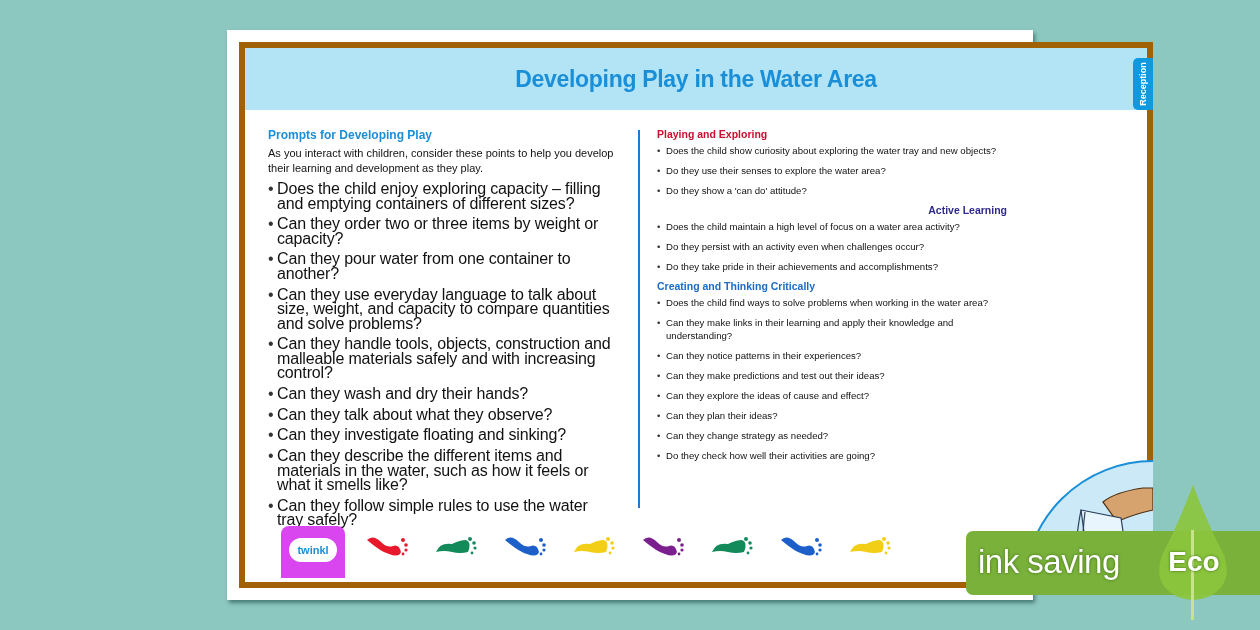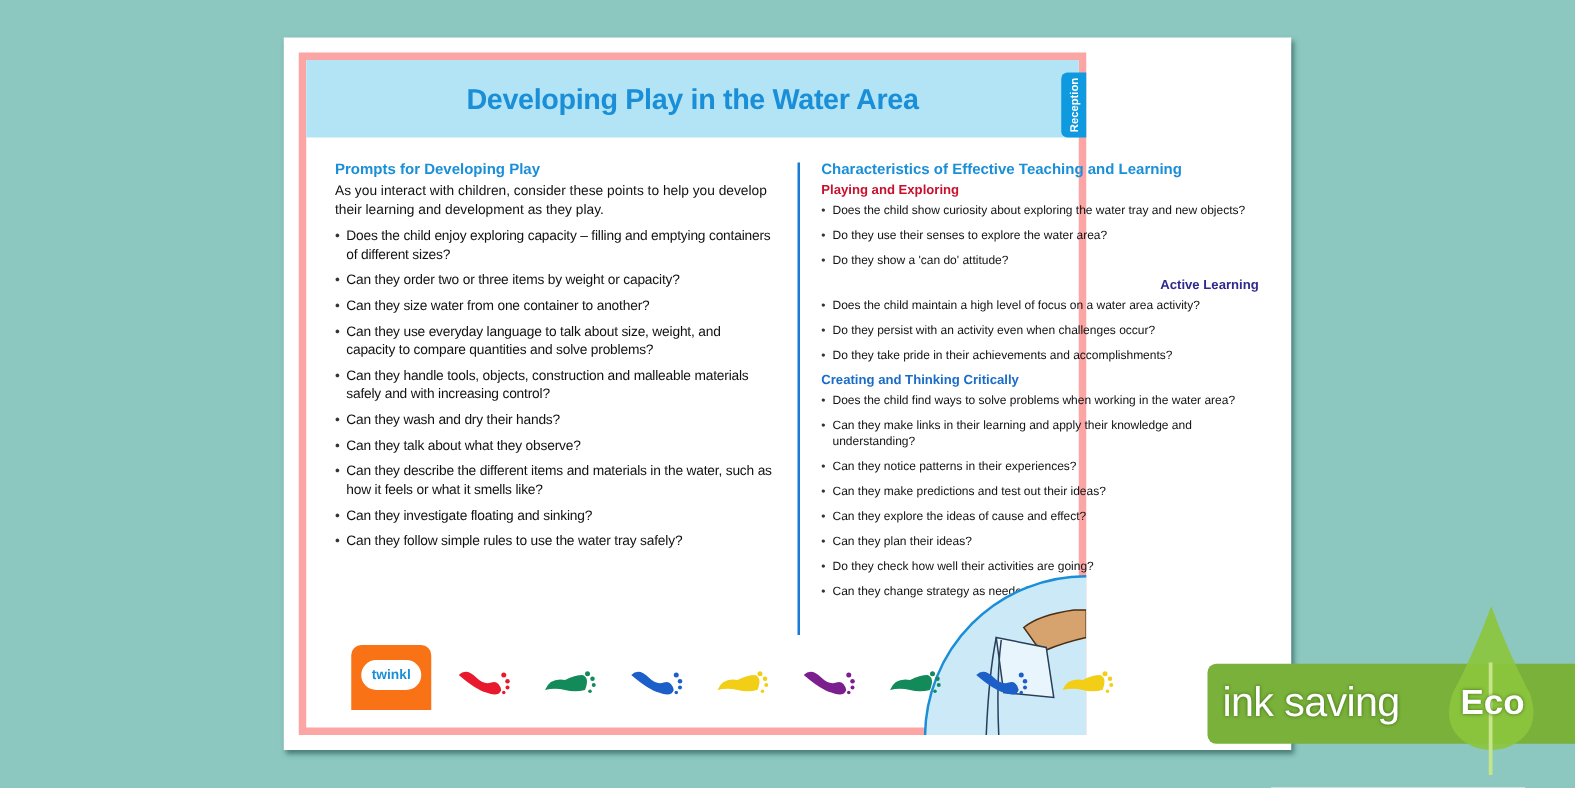--- a/index.html
+++ b/index.html
@@ -8,22 +8,22 @@
       background: #8cc8c0;
       font-family: "Liberation Sans", sans-serif;
       position: relative;
     }
     .sheet {
       position: absolute; left: 227px; top: 30px; width: 806px; height: 570px;
       background: #ffffff;
       box-shadow: 2px 3px 4px rgba(20,60,60,0.55);
     }
     .frame {
-      position: absolute; left: 12px; top: 12px; width: 630px; height: 546px;
-      border: 6px solid #fca5a5;
+      position: absolute; left: 12px; top: 12px; width: 914px; height: 546px;
+      border: 6px solid #a16207;
       background: #ffffff;
     }
     .header {
       position: absolute; left: 0; top: 0; width: 100%; height: 62px;
       background: #b2e4f6;
     }
     .title {
       position: absolute; left: 0; top: 0; width: 100%; height: 62px;
       text-align: center; line-height: 62px;
       font-size: 23px; font-weight: bold; color: #1a8fd8;
@@ -41,36 +41,36 @@
     .col-left { position: absolute; left: 23px; top: 80px; width: 350px; }
     .col-right { position: absolute; left: 412px; top: 80px; width: 350px; }
     .divider {
       position: absolute; left: 393px; top: 82px; width: 2px; height: 378px;
       background: #1a7ad8;
     }
     .sec-title { font-size: 12px; font-weight: bold; color: #1a8fd8; margin-bottom: 4px; }
     .intro { font-size: 11px; color: #111; line-height: 15px; margin-bottom: 6px; }
     ul { list-style: none; }
     .col-left li {
-      font-size: 11px; color: #111; line-height: 14.5px;
+      font-size: 16px; color: #111; line-height: 14.5px;
       padding-left: 9px; position: relative; margin-bottom: 6.2px; letter-spacing: -0.15px;
     }
     .col-right li {
       font-size: 9.6px; color: #111; line-height: 13px;
       padding-left: 9px; position: relative; margin-bottom: 7px;
     }
     li::before { content: "•"; position: absolute; left: 0; top: 0; color: #333; }
     .sub-title { font-size: 10.5px; font-weight: bold; margin: 6px 0 4px 0; }
     .sub-title.first { margin-top: 0; }
     .pink { color: #c8102e; }
     .indigo { color: #302a8c; text-align: right; }
     .blue { color: #1a6cc8; }
     .logo {
-      position: absolute; left: 36px; top: 468px; width: 64px; height: 52px;
-      background: #f97316; border-radius: 8px 8px 0 0;
+      position: absolute; left: 36px; top: 478px; width: 64px; height: 52px;
+      background: #d946ef; border-radius: 8px 8px 0 0;
     }
     .cloud {
       position: absolute; left: 8px; top: 12px; width: 48px; height: 24px;
       background: #fff; border-radius: 14px;
       text-align: center; line-height: 24px;
       font-size: 11px; font-weight: bold; color: #1a8fd8;
     }
     .feet { position: absolute; left: 120px; top: 486px; width: 520px; height: 30px; display: flex; gap: 25px; }
     .foot { width: 44px; height: 22px; position: relative; }
     .foot svg { width: 44px; height: 22px; }
@@ -112,57 +112,56 @@
     <div class="tab">
       <span>Reception</span>
     </div>
 
     <div class="col-left">
       <div class="sec-title">Prompts for Developing Play</div>
       <div class="intro">As you interact with children, consider these points to help you develop their learning and development as they play.</div>
       <ul>
         <li>Does the child enjoy exploring capacity – filling and emptying containers of different sizes?</li>
         <li>Can they order two or three items by weight or capacity?</li>
-        <li>Can they size water from one container to another?</li>
+        <li>Can they pour water from one container to another?</li>
         <li>Can they use everyday language to talk about size, weight, and capacity to compare quantities and solve problems?</li>
         <li>Can they handle tools, objects, construction and malleable materials safely and with increasing control?</li>
         <li>Can they wash and dry their hands?</li>
         <li>Can they talk about what they observe?</li>
+        <li>Can they investigate floating and sinking?</li>
         <li>Can they describe the different items and materials in the water, such as how it feels or what it smells like?</li>
-        <li>Can they investigate floating and sinking?</li>
         <li>Can they follow simple rules to use the water tray safely?</li>
       </ul>
     </div>
 
     <div class="divider"></div>
 
     <div class="col-right">
-      <div class="sec-title">Characteristics of Effective Teaching and Learning</div>
       <div class="sub-title first pink">Playing and Exploring</div>
       <ul>
         <li>Does the child show curiosity about exploring the water tray and new objects?</li>
         <li>Do they use their senses to explore the water area?</li>
         <li>Do they show a 'can do' attitude?</li>
       </ul>
       <div class="sub-title indigo">Active Learning</div>
       <ul>
         <li>Does the child maintain a high level of focus on a water area activity?</li>
         <li>Do they persist with an activity even when challenges occur?</li>
         <li>Do they take pride in their achievements and accomplishments?</li>
       </ul>
       <div class="sub-title blue">Creating and Thinking Critically</div>
       <ul>
         <li>Does the child find ways to solve problems when working in the water area?</li>
         <li>Can they make links in their learning and apply their knowledge and understanding?</li>
         <li>Can they notice patterns in their experiences?</li>
         <li>Can they make predictions and test out their ideas?</li>
         <li>Can they explore the ideas of cause and effect?</li>
         <li>Can they plan their ideas?</li>
+        <li>Can they change strategy as needed?</li>
         <li>Do they check how well their activities are going?</li>
-        <li>Can they change strategy as needed?</li>
       </ul>
     </div>
 
     <div class="art">
       <div class="circle"></div>
       <svg width="130" height="128" style="position:absolute;left:0;top:0">
         <path d="M80 42 q12 -10 40 -14 l10 0 l0 22 q-18 4 -32 10 l-8 -4 z" fill="#d6a26e" stroke="#4a2e14" stroke-width="1.2"></path>
         <path d="M58 50 l40 8 l6 40 l-40 -4 z" fill="#e8f5fc" stroke="#2a3e5a" stroke-width="1.2"></path>
         <path d="M58 50 q-6 30 -8 78" fill="none" stroke="#2a3e5a" stroke-width="1.2"></path>
         <path d="M62 52 q-4 30 -2 76" fill="none" stroke="#2a3e5a" stroke-width="1.2"></path>

